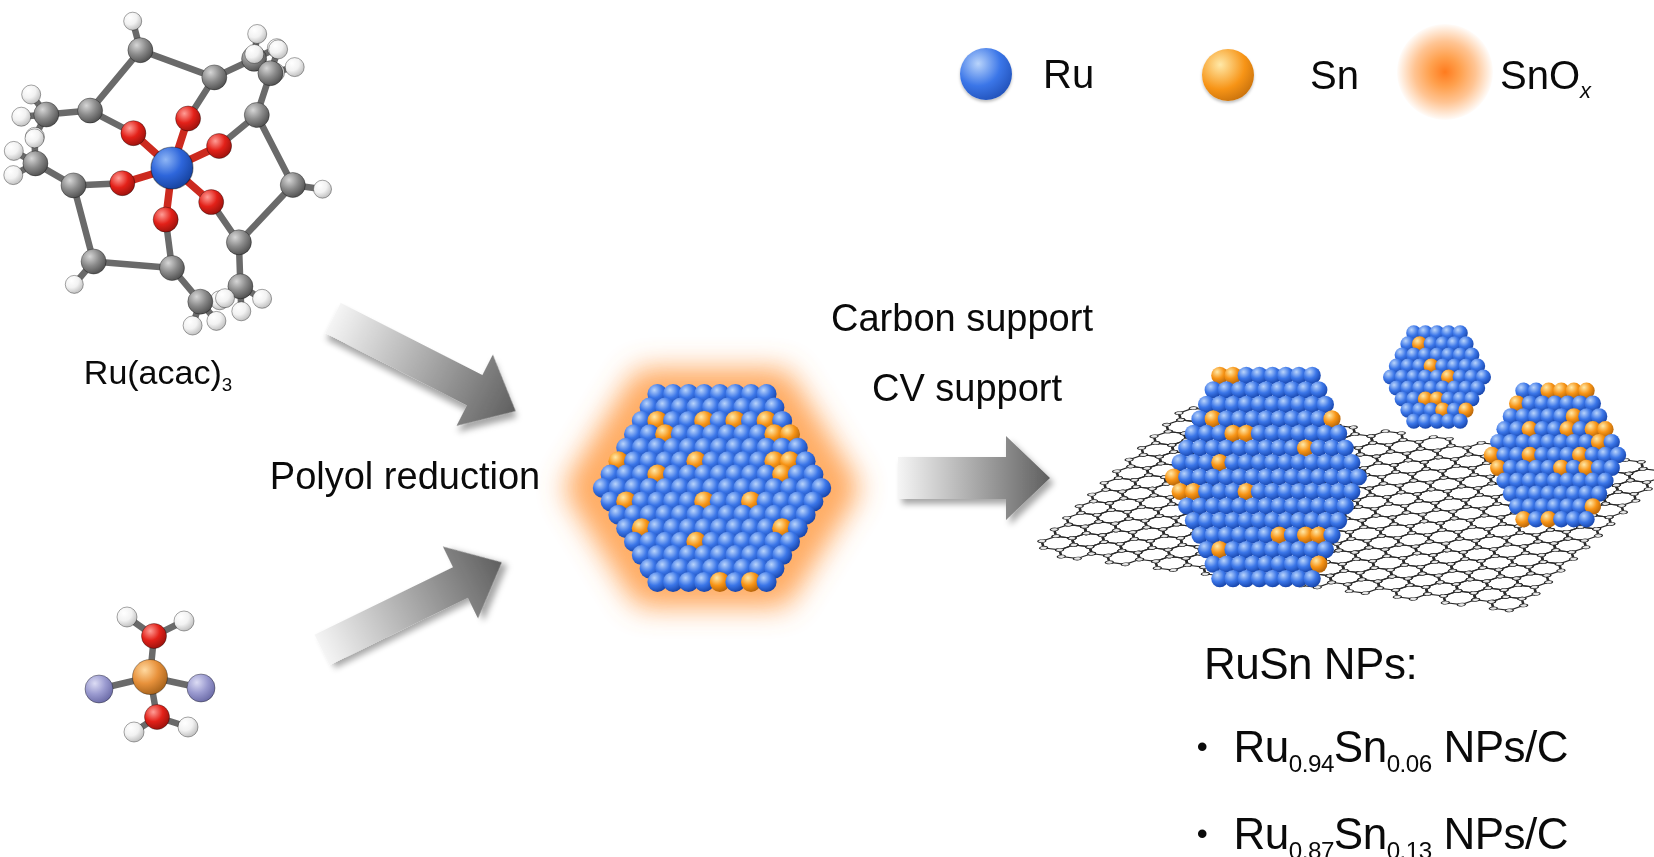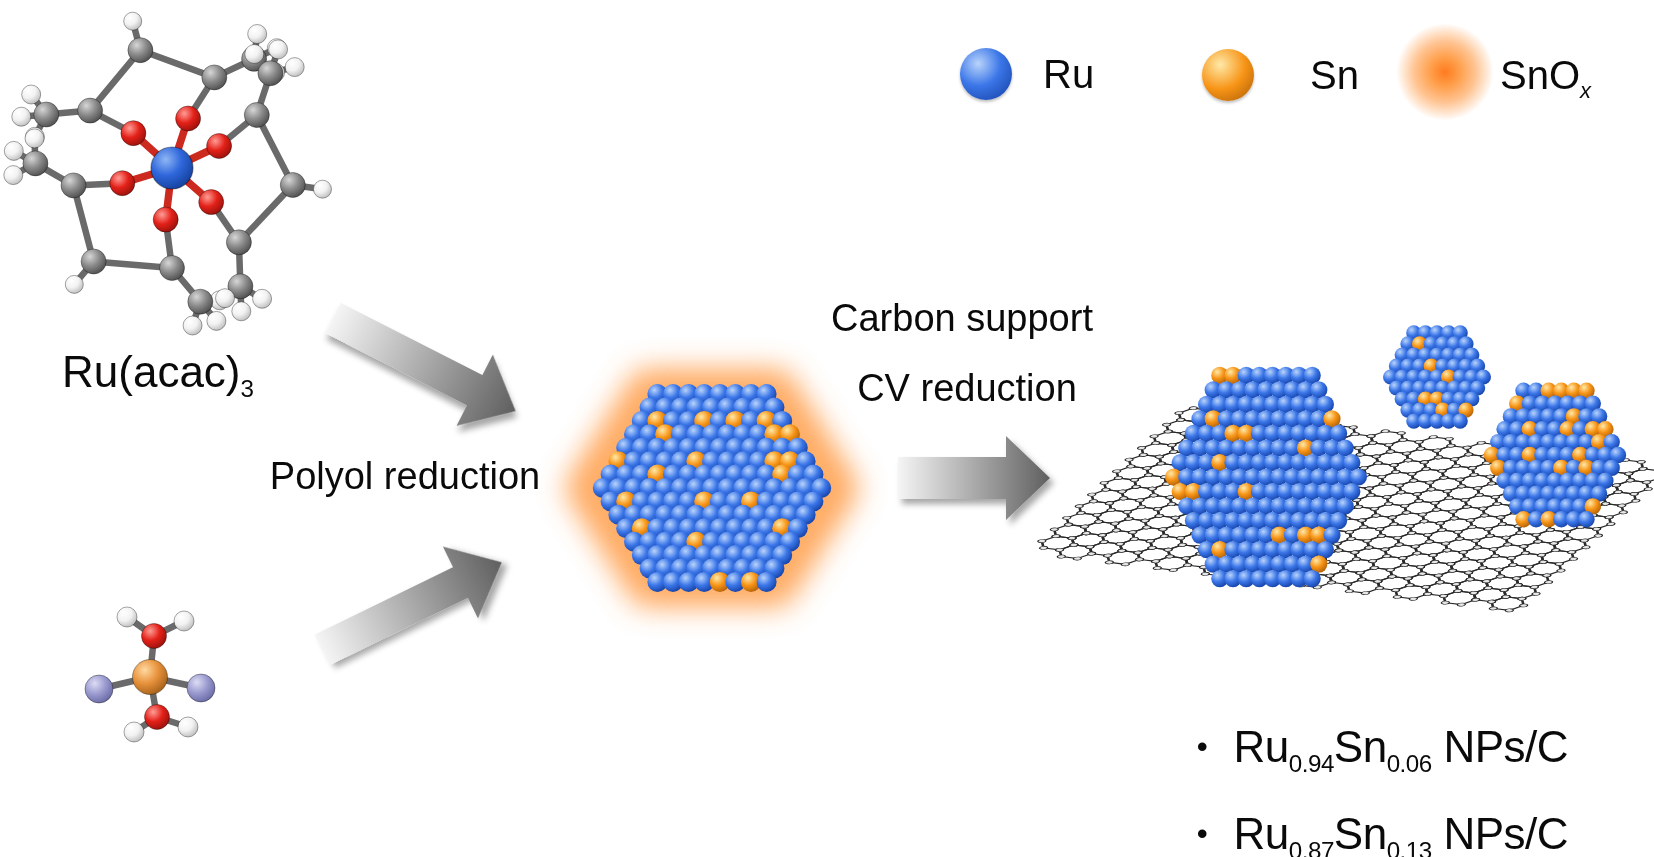--- a/index.html
+++ b/index.html
@@ -3,21 +3,21 @@
 <meta charset="utf-8">
 <style>
   *{margin:0;padding:0;box-sizing:border-box}
   html,body{background:#ffffff}
   #canvas{position:relative;width:1654px;height:857px;background:#fff;overflow:hidden;
           font-family:"Liberation Sans",sans-serif;color:#0a0a0a}
   #scene{position:absolute;left:0;top:0}
   .txt{position:absolute;transform:translate(-50%,-50%);white-space:nowrap}
   .txtL{position:absolute;transform:translate(0,-50%);white-space:nowrap}
   .bold{font-weight:normal}
-  .f34{font-size:44px}
+  .f34{font-size:34px}
   .f38{font-size:38px}
   .f40{font-size:40px}
   .f44{font-size:44px;letter-spacing:-0.5px}
   .rich sub{font-size:55%;line-height:0}
   .sphere{position:absolute;border-radius:50%}
   .sphere.ru{background:radial-gradient(circle at 35% 30%, #b9d4fb 0%, #3b76e8 45%, #123c9e 100%);
              box-shadow:0 2px 3px rgba(0,0,0,.25)}
   .sphere.sn{background:radial-gradient(circle at 35% 30%, #ffe9a8 0%, #f79416 50%, #a85a06 100%);
              box-shadow:0 2px 3px rgba(0,0,0,.25)}
   .glowball{position:absolute;border-radius:50%;
@@ -2376,30 +2376,31 @@
         <circle cx="99" cy="689" r="14" fill="url(#gCl)" stroke="rgba(0,0,0,.35)" stroke-width="1"></circle>
         <circle cx="201" cy="688" r="14" fill="url(#gCl)" stroke="rgba(0,0,0,.35)" stroke-width="1"></circle>
         <circle cx="150" cy="677" r="17.5" fill="url(#gSnA)" stroke="rgba(0,0,0,.35)" stroke-width="1"></circle>
       </g>
     </svg>
 
   <div class="txt f34 rich" style="left:158px;top:372px"><span>Ru(acac)</span><sub>3</sub></div>
 
   <div class="txt f38 bold" style="left:962px;top:318px">Carbon support</div>
   <div class="txt f38 bold" style="left:405px;top:476px">Polyol reduction</div>
-  <div class="txt f38 bold" style="left:967px;top:388px">CV reduction</div>
+  <div class="txt f38 bold" style="left:967px;top:388px">CV support</div>
 
 
   <div class="sphere ru" style="left:960px;top:48px;width:52px;height:52px"></div>
   <div class="txtL f40 bold rich" style="left:1043px;top:74px"><span>Ru</span></div>
   <div class="sphere sn" style="left:1202px;top:49px;width:52px;height:52px"></div>
   <div class="txtL f40 bold rich" style="left:1310px;top:75px"><span>Sn</span></div>
   <div class="glowball" style="left:1397px;top:24px;width:96px;height:96px"></div>
   <div class="txtL f40 bold rich" style="left:1500px;top:75px"><span>SnO</span><sub style="font-style: italic;">x</sub></div>
 
+  <div class="txtL f44 bold" style="left:1204px;top:664px">RuSn NPs:</div>
   <div class="bullet-row" style="left:1197px;top:747px">
     <span class="dot">•</span>
     <span class="f44 bold rich"><span>Ru</span><sub>0.94</sub><span>Sn</span><sub>0.06</sub><span> NPs/C</span></span>
   </div>
   <div class="bullet-row" style="left:1197px;top:834px">
     <span class="dot">•</span>
     <span class="f44 bold rich"><span>Ru</span><sub>0.87</sub><span>Sn</span><sub>0.13</sub><span> NPs/C</span></span>
   </div>
 
 </div>

